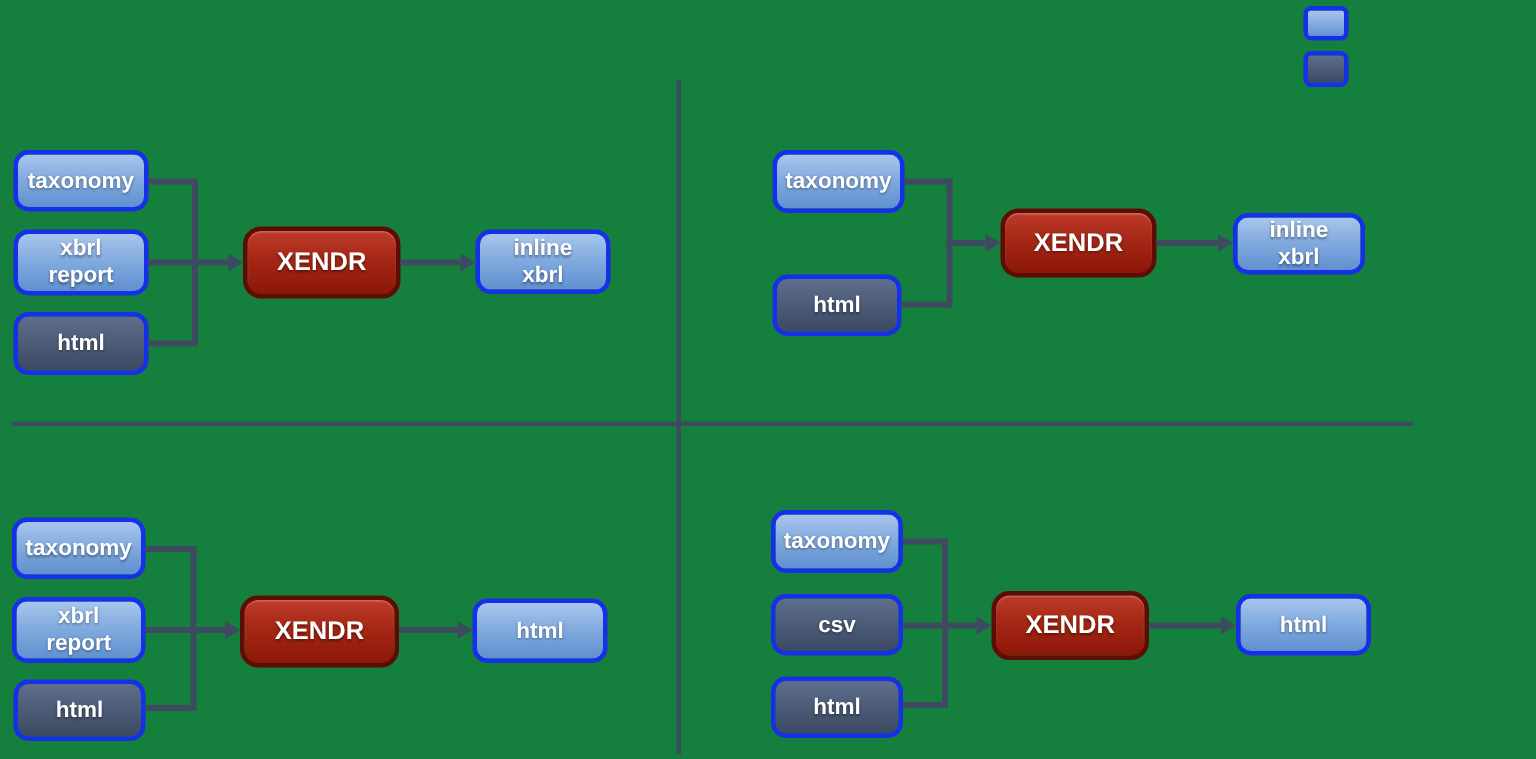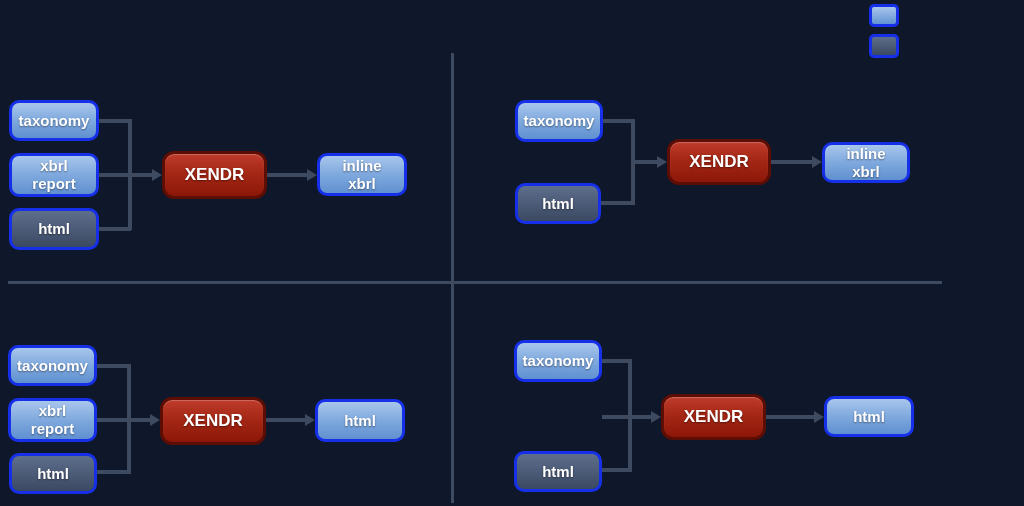--- a/index.html
+++ b/index.html
@@ -1,17 +1,17 @@
 <!DOCTYPE html>
 <html><head>
 <meta charset="utf-8">
 <style>
   html,body{margin:0;padding:0;background:#000;}
   #canvas{
-    position:relative;width:1024px;height:506px;background:#0f172a;overflow:hidden;
+    position:relative;width:1024px;height:506px;background:#15803d;overflow:hidden;
     font-family:"Liberation Sans",sans-serif;
   }
   
   .divider{position:absolute;background:#3d4a60;}
   .divider.v{left:451px;top:53px;width:3px;height:450px;}
   .divider.h{left:8px;top:281px;width:934px;height:3px;}
   
   .lg{position:absolute;width:24px;border:3px solid #1530e8;border-radius:5px;}
   .lg.light-sw{left:869px;top:4px;height:17px;background:linear-gradient(180deg,#a8c6ec,#6292d2);}
   .lg.dark-sw{left:869px;top:34px;height:18px;background:linear-gradient(180deg,#5e6f8b,#3b4962);}
@@ -163,20 +163,23 @@
   </div>
   <div class="cline bl-c4"></div>
   <div class="ah bl-a2"></div>
   <div class="node light bl-out">
     <span>html</span>
   </div>
 
   <div class="node light br-in1">
     <span>taxonomy</span>
   </div>
+  <div class="node dark br-in2">
+    <span>csv</span>
+  </div>
   <div class="node dark br-in3">
     <span>html</span>
   </div>
   <div class="cline br-c1"></div>
   <div class="cline br-cv"></div>
   <div class="cline br-c3"></div>
   <div class="cline br-c2"></div>
   <div class="ah br-a1"></div>
   <div class="node process br-proc">
     <span>XENDR</span>

